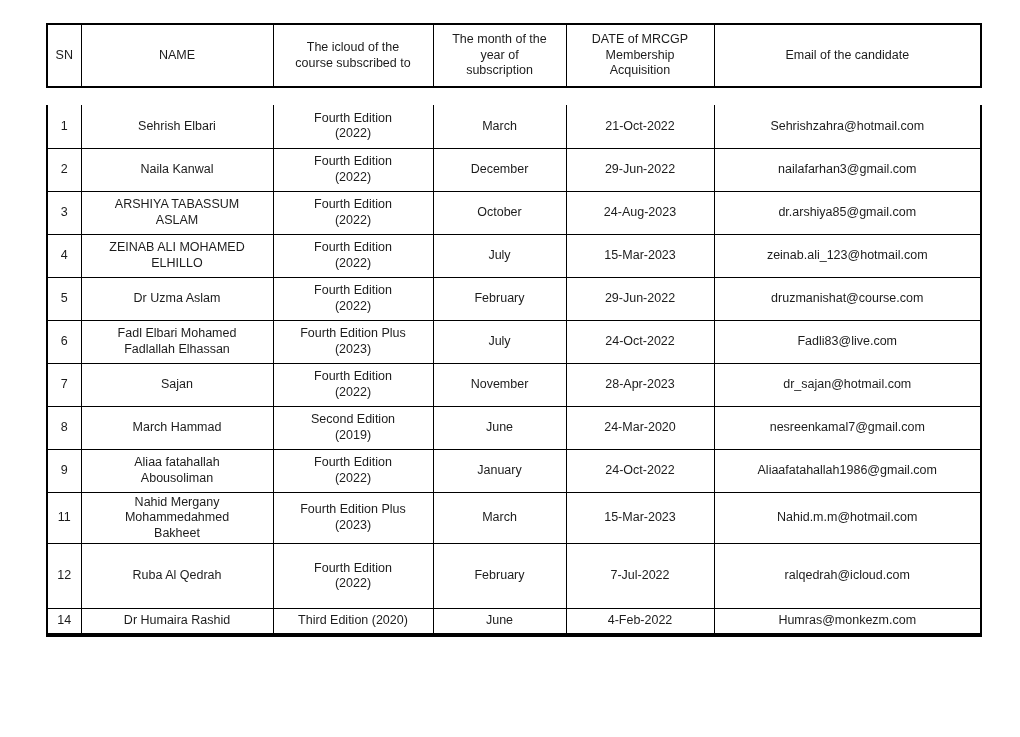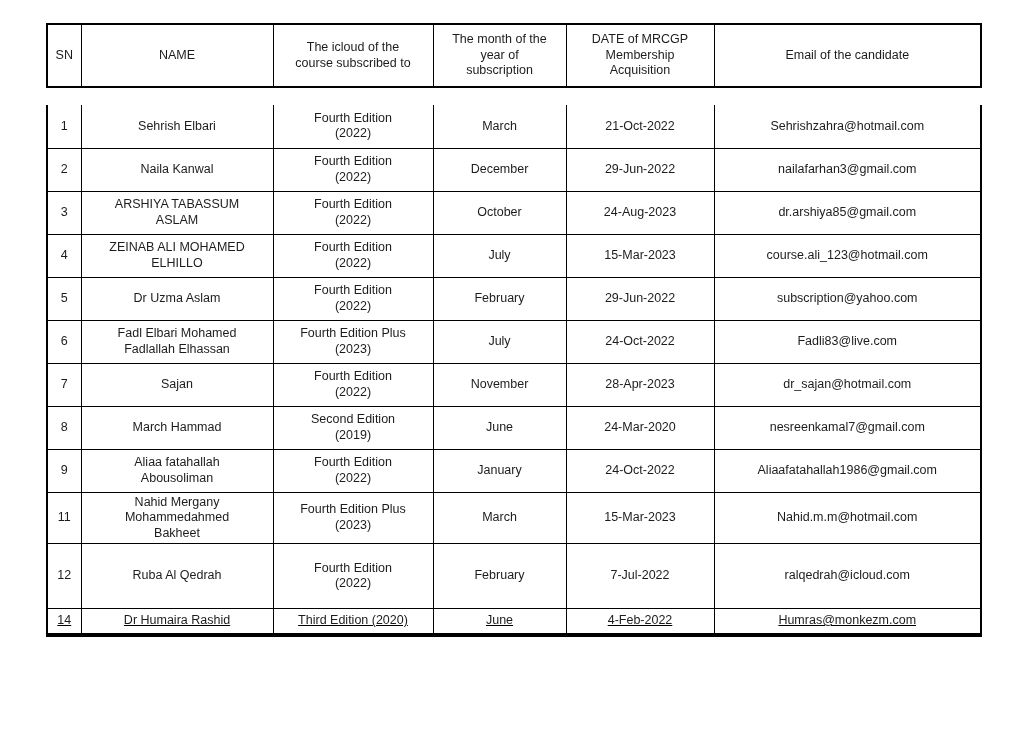--- a/index.html
+++ b/index.html
@@ -42,21 +42,21 @@
   .body-table {
     top: 105px;
     border-left: 2px solid #000000;
     border-right: 2px solid #000000;
     border-bottom: 4px solid #000000;
     border-top-style: hidden;
   }
   .body-table tr { height: 43px; }
   .body-table tr:first-child td { border-top-style: hidden; }
   .body-table tr:nth-child(11) { height: 65px; }
-  .body-table tr:last-child { height: 26px; text-decoration: underline; }
+  .body-table tr:last-child { height: 26px; }
 </style>
 </head>
 <body>
 
 <div class="page">
 
   <table class="tbl header-table">
     <colgroup>
       <col style="width:34px">
         <col style="width:192px">
@@ -121,30 +121,30 @@
           <td>dr.arshiya85@gmail.com</td>
         </tr>
         <tr>
           <td>4</td>
           <td>ZEINAB ALI MOHAMED
 ELHILLO</td>
           <td>Fourth Edition
 (2022)</td>
           <td>July</td>
           <td>15-Mar-2023</td>
-          <td>course.ali_123@hotmail.com</td>
+          <td>zeinab.ali_123@hotmail.com</td>
         </tr>
         <tr>
           <td>5</td>
           <td>Dr Uzma Aslam</td>
           <td>Fourth Edition
 (2022)</td>
           <td>February</td>
           <td>29-Jun-2022</td>
-          <td>subscription@yahoo.com</td>
+          <td>druzmanishat@course.com</td>
         </tr>
         <tr>
           <td>6</td>
           <td>Fadl Elbari  Mohamed
 Fadlallah Elhassan</td>
           <td>Fourth Edition Plus
 (2023)</td>
           <td>July</td>
           <td>24-Oct-2022</td>
           <td>Fadli83@live.com</td>

